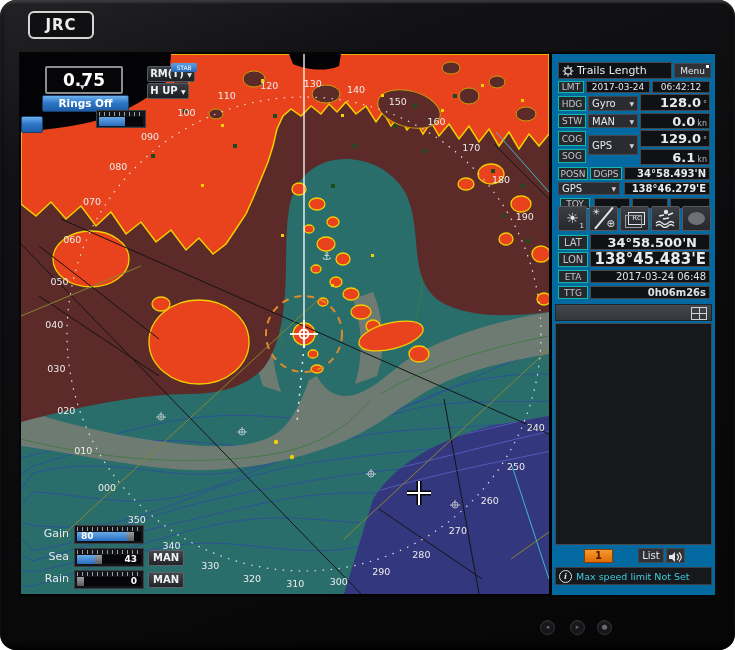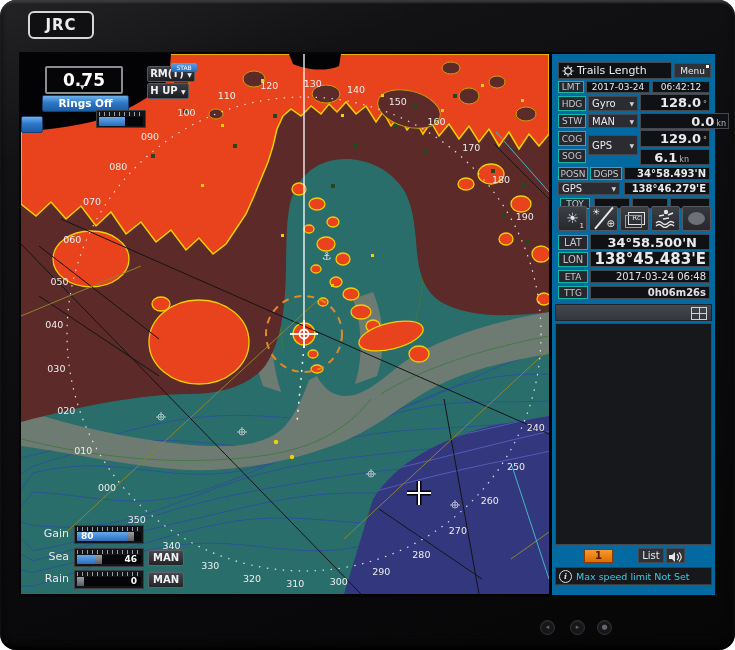--- a/index.html
+++ b/index.html
@@ -302,21 +302,21 @@
           <div class="handle" style="left:78%;"></div>
           <div class="val" style="left:4px;">80</div>
         </div>
       </div>
       <div class="overlay tunlabel" style="left:18px;top:496px;">Sea</div>
       <div class="overlay slider" style="left:53px;top:494px;width:68px;height:17px;">
         <div class="ticks"></div>
         <div class="body">
           <div class="fill" style="width:28%;"></div>
           <div class="handle" style="left:28%;"></div>
-          <div class="val" style="right:4px;">46</div>
+          <div class="val" style="right:4px;">43</div>
         </div>
       </div>
       <div class="overlay manbtn" style="left:127px;top:496px;width:34px;height:14px;">MAN</div>
       <div class="overlay tunlabel" style="left:18px;top:518px;">Rain</div>
       <div class="overlay slider" style="left:53px;top:516px;width:68px;height:17px;">
         <div class="ticks"></div>
         <div class="body">
           <div class="handle" style="left:0;"></div>
           <div class="val" style="right:4px;">0</div>
         </div>
@@ -357,34 +357,34 @@
       </div>
       <div class="pbox pval bigval" style="left:88px;top:40px;width:70px;height:17px;line-height:16px;padding-right:2px;">
         <span>128.0</span><span class="unit">°</span>
       </div>
 
       <div class="plabel" style="left:6px;top:60px;width:28px;height:14px;">STW</div>
       <div class="pbox sel" style="left:36px;top:60px;width:50px;height:14px;">
         <span>MAN</span>
           <span class="dd">▼</span>
       </div>
-      <div class="pbox pval bigval" style="left:88px;top:59px;width:89px;height:16px;line-height:15px;padding-right:2px;">
+      <div class="pbox pval bigval" style="left:88px;top:59px;width:70px;height:16px;line-height:15px;padding-right:2px;">
         <span>0.0</span><span class="unit">kn</span>
       </div>
 
       <div class="plabel" style="left:6px;top:77px;width:28px;height:15px;">COG</div>
       <div class="plabel" style="left:6px;top:95px;width:28px;height:14px;">SOG</div>
       <div class="pbox sel" style="left:36px;top:81px;width:50px;height:20px;">
         <span>GPS</span>
           <span class="dd">▼</span>
       </div>
       <div class="pbox pval bigval" style="left:88px;top:76px;width:70px;height:17px;line-height:16px;padding-right:2px;">
         <span>129.0</span><span class="unit">°</span>
       </div>
-      <div class="pbox pval bigval" style="left:88px;top:95px;width:70px;height:16px;line-height:15px;padding-right:20px;">
+      <div class="pbox pval bigval" style="left:88px;top:95px;width:70px;height:16px;line-height:15px;padding-right:2px;">
         <span>6.1</span><span class="unit">kn</span>
       </div>
 
       <div class="plabel" style="left:6px;top:113px;width:30px;height:13px;">POSN</div>
       <div class="plabel" style="left:38px;top:113px;width:32px;height:13px;">DGPS</div>
       <div class="pbox pval" style="left:72px;top:113px;width:86px;height:13px;font-size:10px;line-height:12px;padding-right:3px;">34°58.493'N</div>
       <div class="pbox sel" style="left:6px;top:128px;width:62px;height:13px;">
         <span>GPS</span>
           <span class="dd">▼</span>
       </div>

